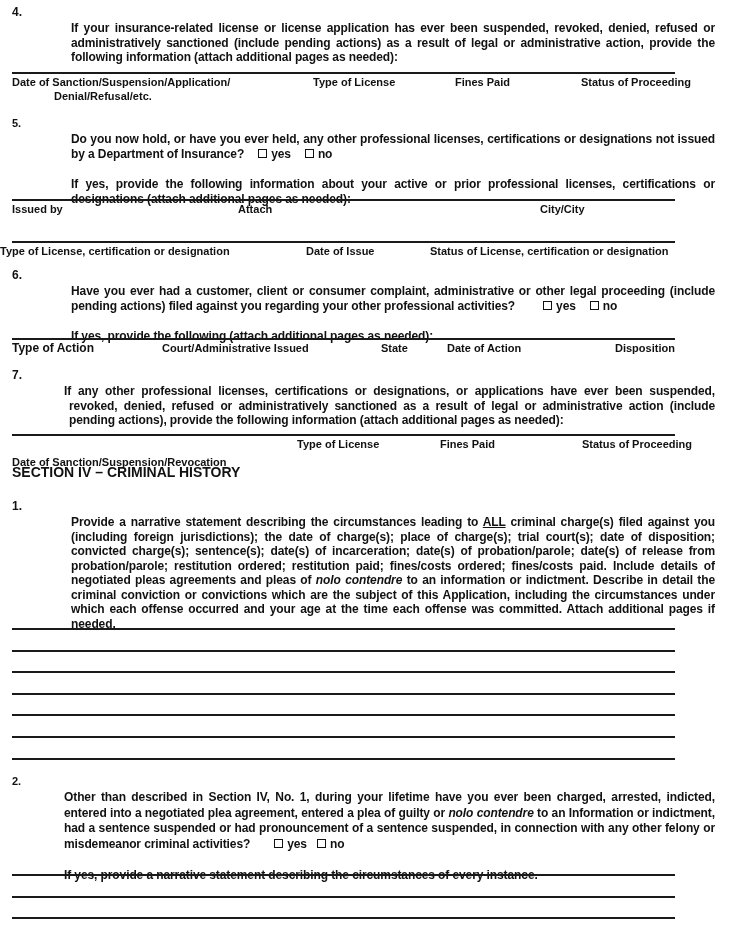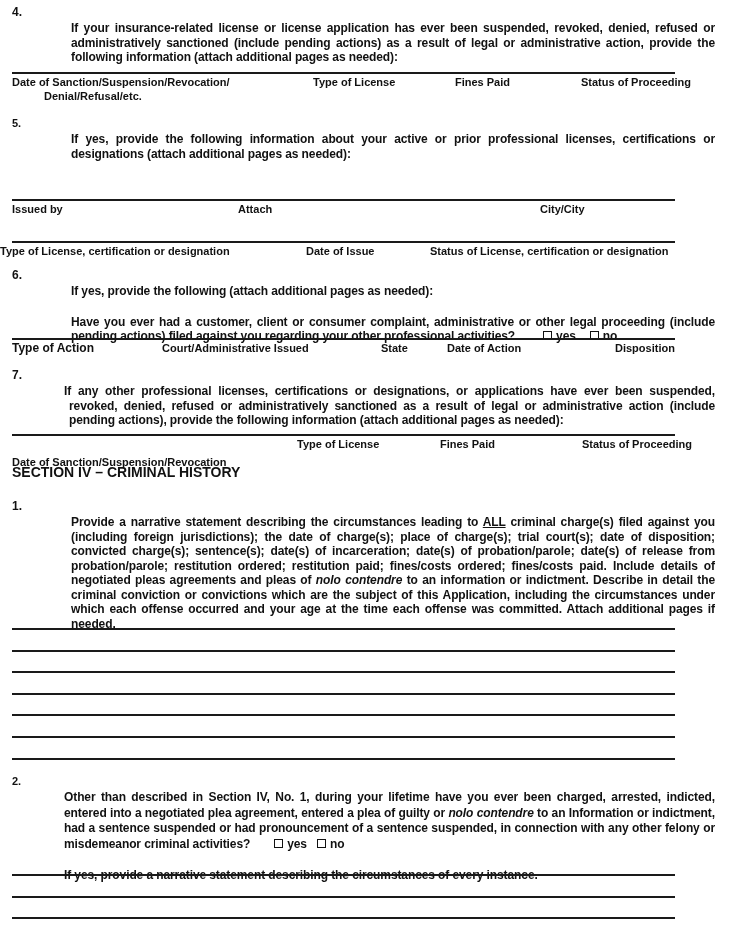--- a/index.html
+++ b/index.html
@@ -26,43 +26,44 @@
   i { font-style: italic; }
 </style>
 </head>
 <body>
 
 <div class="num" style="left:12px;top:5px">4.</div>
 <div class="para" style="left:55px;top:5px;width:676px">
     <p>If your insurance-related license or license application has ever been suspended, revoked, denied, refused or administratively sanctioned (include pending actions) as a result of legal or administrative action, provide the following information (attach additional pages as needed):</p>
   </div>
 <div class="rule" style="top:72px"></div>
-<div class="lbl" style="left:12px;top:76px">Date of Sanction/Suspension/Revocation/</div>
-<div class="lbl" style="left:44px;top:90px">Denial/Refusal/etc.</div>
+<div class="lbl" style="left:12px;top:76px">Date of Sanction/Suspension/Application/</div>
+<div class="lbl" style="left:54px;top:90px">Denial/Refusal/etc.</div>
 <div class="lbl" style="left:313px;top:76px">Type of License</div>
 <div class="lbl" style="left:455px;top:76px">Fines Paid</div>
 <div class="lbl" style="left:581px;top:76px">Status of Proceeding</div>
 
 <div class="num" style="left:12px;top:116px;font-size:11px">5.</div>
 <div class="para" style="left:55px;top:116px;width:676px">
+  <p><span>Do you now hold, or have you ever held, any other professional licenses, certifications or designations not issued by a Department of Insurance?</span><span class="cb"></span><span class="cb-lbl">yes</span><span class="cb"></span><span class="cb-lbl">no</span></p>
   <p>If yes, provide the following information about your active or prior professional licenses, certifications or designations (attach additional pages as needed):</p>
 </div>
 <div class="rule" style="top:199px"></div>
 <div class="lbl" style="left:12px;top:203px">Issued by</div>
 <div class="lbl" style="left:238px;top:203px">Attach</div>
 <div class="lbl" style="left:540px;top:203px">City/City</div>
 <div class="rule" style="top:241px"></div>
 <div class="lbl" style="left:0;top:245px">Type of License, certification or designation</div>
 <div class="lbl" style="left:306px;top:245px">Date of Issue</div>
 <div class="lbl" style="left:430px;top:245px">Status of License, certification or designation</div>
 
 <div class="num" style="left:12px;top:268px">6.</div>
 <div class="para" style="left:55px;top:268px;width:676px">
+  <p><span>Have you ever had a customer, client or consumer complaint, administrative or other legal proceeding (include pending actions) filed against you regarding your other professional activities?</span><span class="cb" style="margin-left:28px"></span><span class="cb-lbl">yes</span><span class="cb"></span><span class="cb-lbl">no</span></p>
   <p>If yes, provide the following (attach additional pages as needed):</p>
-  <p><span>Have you ever had a customer, client or consumer complaint, administrative or other legal proceeding (include pending actions) filed against you regarding your other professional activities?</span><span class="cb" style="margin-left:28px"></span><span class="cb-lbl">yes</span><span class="cb"></span><span class="cb-lbl">no</span></p>
 </div>
 <div class="rule" style="top:338px"></div>
 <div class="lbl" style="left:12px;top:342px;font-size:12px">Type of Action</div>
 <div class="lbl" style="left:162px;top:342px">Court/Administrative Issued</div>
 <div class="lbl" style="left:381px;top:342px">State</div>
 <div class="lbl" style="left:447px;top:342px">Date of Action</div>
 <div class="lbl" style="left:615px;top:342px">Disposition</div>
 
 <div class="num" style="left:12px;top:368px">7.</div>
 <div class="para" style="left:48px;top:368px;width:683px;text-indent:0">

